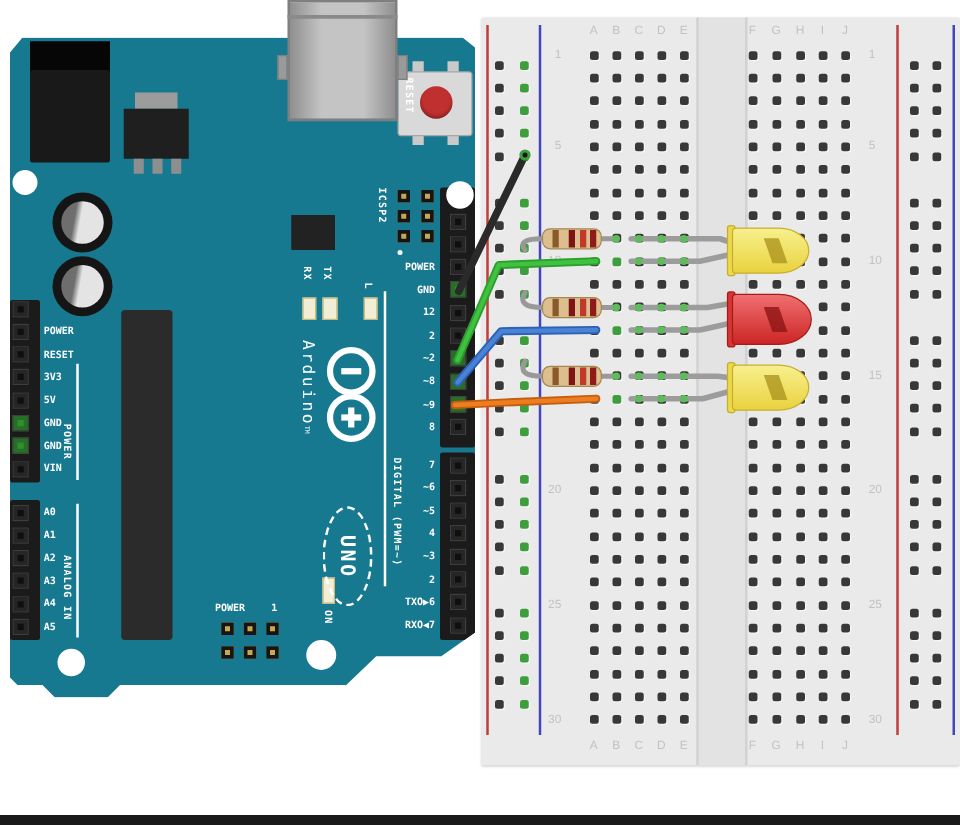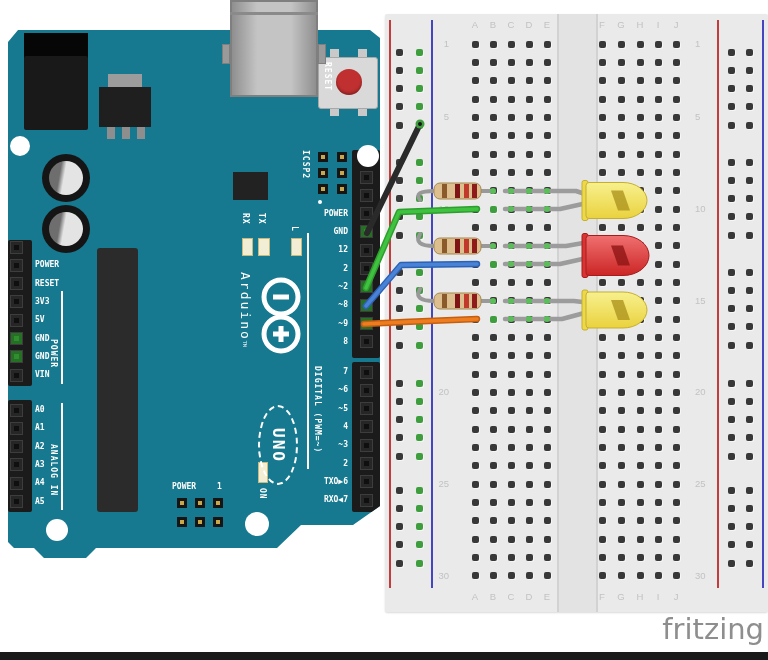--- a/index.html
+++ b/index.html
@@ -721,15 +721,14 @@
       <circle cx="420" cy="124" r="4.5" fill="#3E9E3E"></circle>
       <circle cx="420" cy="124" r="2" fill="#161616"></circle>
       <path d="M366,288 L399,212 L477,209" stroke="#2E9E2E" stroke-width="6.5" fill="none" stroke-linecap="round" stroke-linejoin="round"></path>
       <path d="M366,288 L399,212 L477,209" stroke="#3FC23F" stroke-width="3.5" fill="none" stroke-linecap="round" stroke-linejoin="round"></path>
       <path d="M366,306 L401,265 L477,264" stroke="#2C62B5" stroke-width="6.5" fill="none" stroke-linecap="round" stroke-linejoin="round"></path>
       <path d="M366,306 L401,265 L477,264" stroke="#4A82D6" stroke-width="3.5" fill="none" stroke-linecap="round" stroke-linejoin="round"></path>
       <path d="M364,324 L404,322 L477,319" stroke="#C45F12" stroke-width="6.5" fill="none" stroke-linecap="round" stroke-linejoin="round"></path>
       <path d="M364,324 L404,322 L477,319" stroke="#EE7D1F" stroke-width="3.5" fill="none" stroke-linecap="round" stroke-linejoin="round"></path>
     </svg>
 
-  <div id="fritzing" class="abs">fritzing</div>
   <div id="btmbar" class="abs"></div>
 </div>
 
 </body></html>

